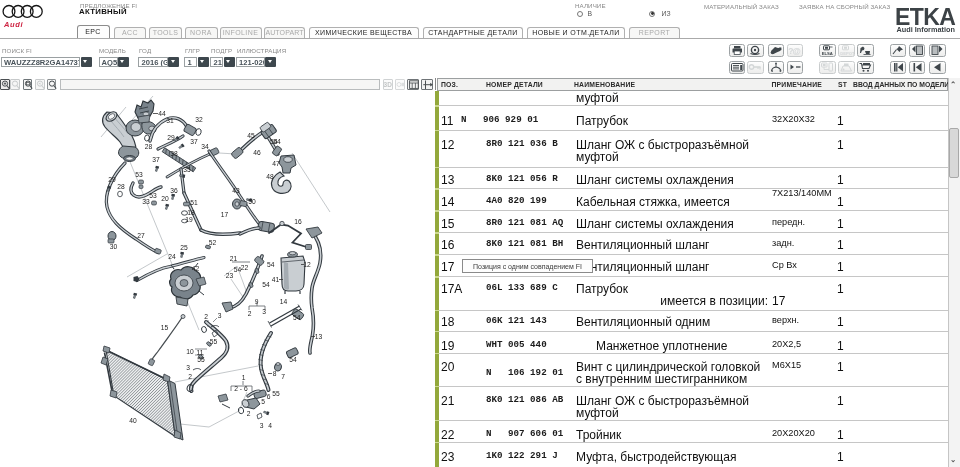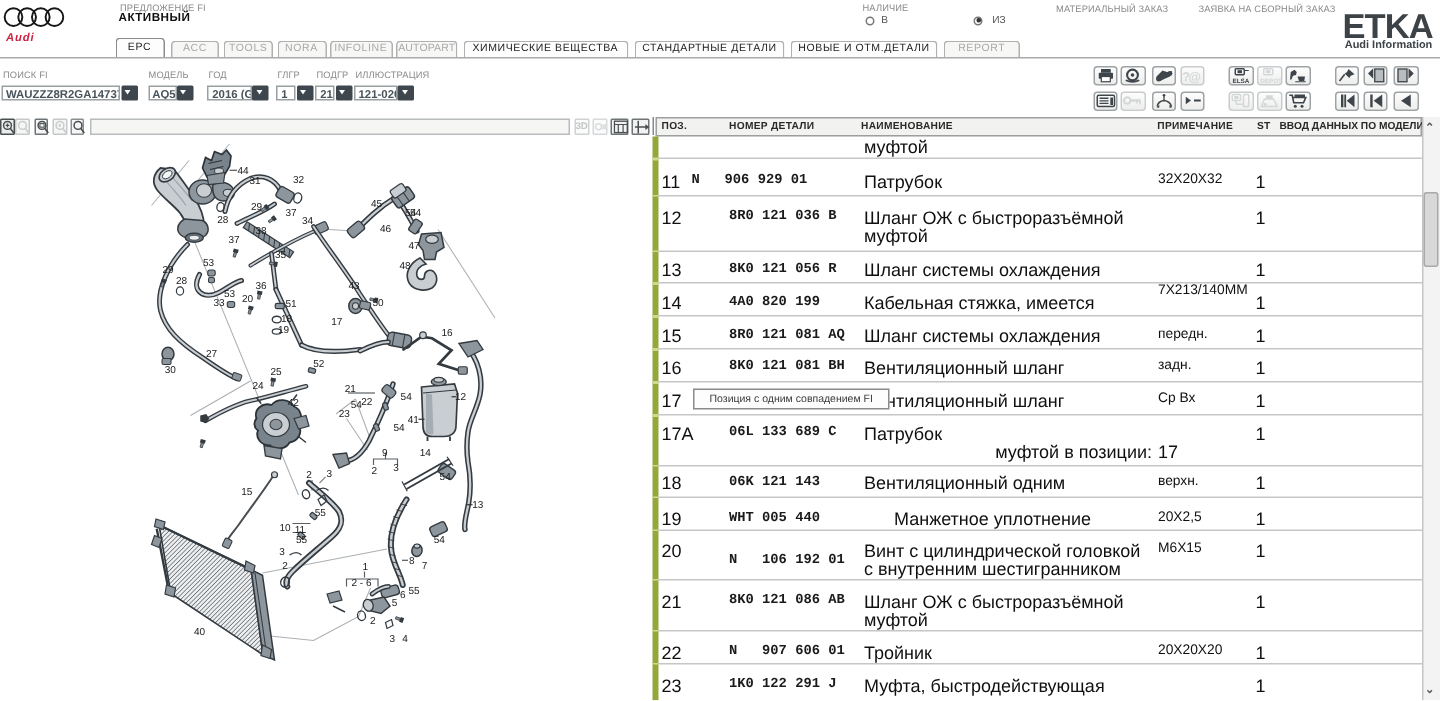--- a/index.html
+++ b/index.html
@@ -378,21 +378,21 @@
 <div class="trow" style="left:576px;top:406px">муфтой</div>
 <div class="trow" style="left:441px;top:428px">22</div>
 <div class="pnum" style="left:486px;top:428px">N&nbsp;&nbsp;&nbsp;907&nbsp;606&nbsp;01</div>
 <div class="trow" style="left:576px;top:428px">Тройник</div>
 <div class="note" style="left:772px;top:428px">20X20X20</div>
 <div class="trow" style="left:837px;top:428px">1</div>
 <div class="trow" style="left:441px;top:450px">23</div>
 <div class="pnum" style="left:486px;top:450px">1K0&nbsp;122&nbsp;291&nbsp;J</div>
 <div class="trow" style="left:576px;top:450px">Муфта, быстродействующая</div>
 <div class="trow" style="left:837px;top:450px">1</div>
-<div class="trow" style="left:660px;top:294px;width:108px;text-align:right">муфтой в позиции:</div>
+<div class="trow" style="left:660px;top:294px;width:108px;text-align:right">имеется в позиции:</div>
 <div class="trow" style="left:772px;top:294px">17</div>
 <div class="abs" style="left:462px;top:258.5px;width:131px;height:14px;border:1px solid #8a8a8a;background:#fdfdfd;font-size:7px;color:#3a3a3a;line-height:13px;text-align:center;white-space:nowrap;z-index:5">Позиция с одним совпадением FI</div>
 <div class="abs" style="left:947.5px;top:78px;width:12.5px;height:389px;background:#f3f3f3;border-left:1px solid #c5c5c5"></div>
 <div class="abs" style="left:948.5px;top:128px;width:10.5px;height:50px;background:#d8d8d8;border:1px solid #a8a8a8;border-radius:2px"></div>
 <div class="abs" style="left:950px;top:80px;font-size:7.5px;color:#555;font-weight:700">⌃</div>
 <div class="abs" style="left:950px;top:455px;font-size:7.5px;color:#555;font-weight:700">⌄</div>
 
 <svg class="abs" style="left:0;top:90px" width="435" height="377" viewBox="0 90 435 377" shape-rendering="auto">
 <path d="M153,96 L119,135 L199,330" fill="none" stroke="#abb0b4" stroke-width="0.7"></path>
 <path d="M126,107 L101,137" fill="none" stroke="#abb0b4" stroke-width="0.7"></path>

